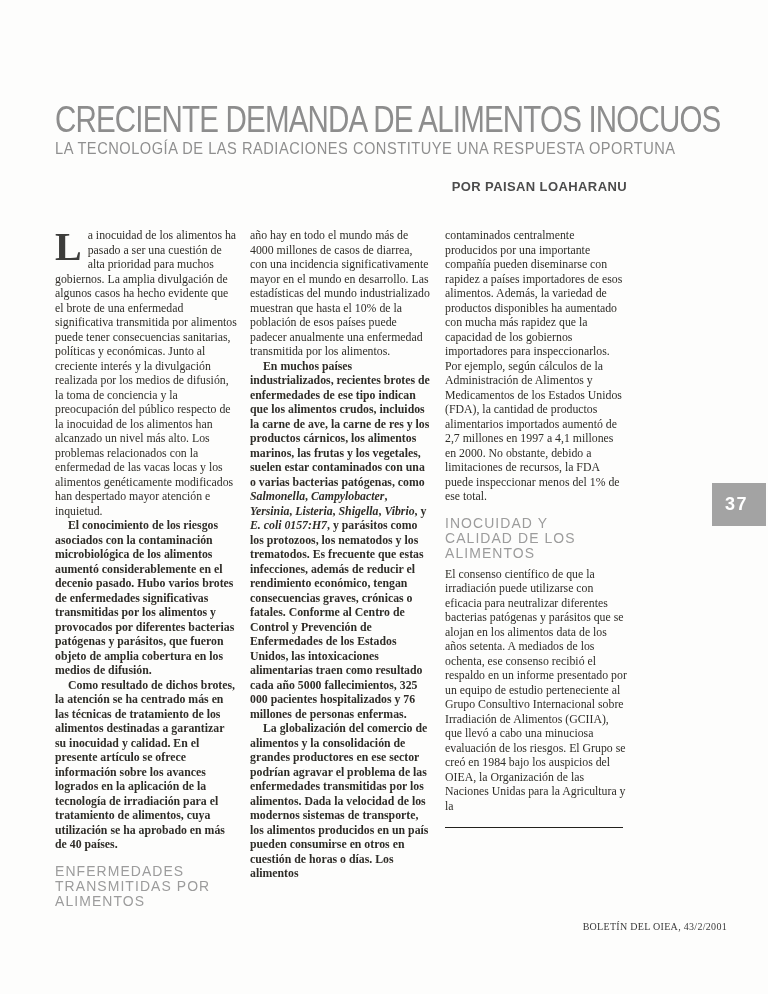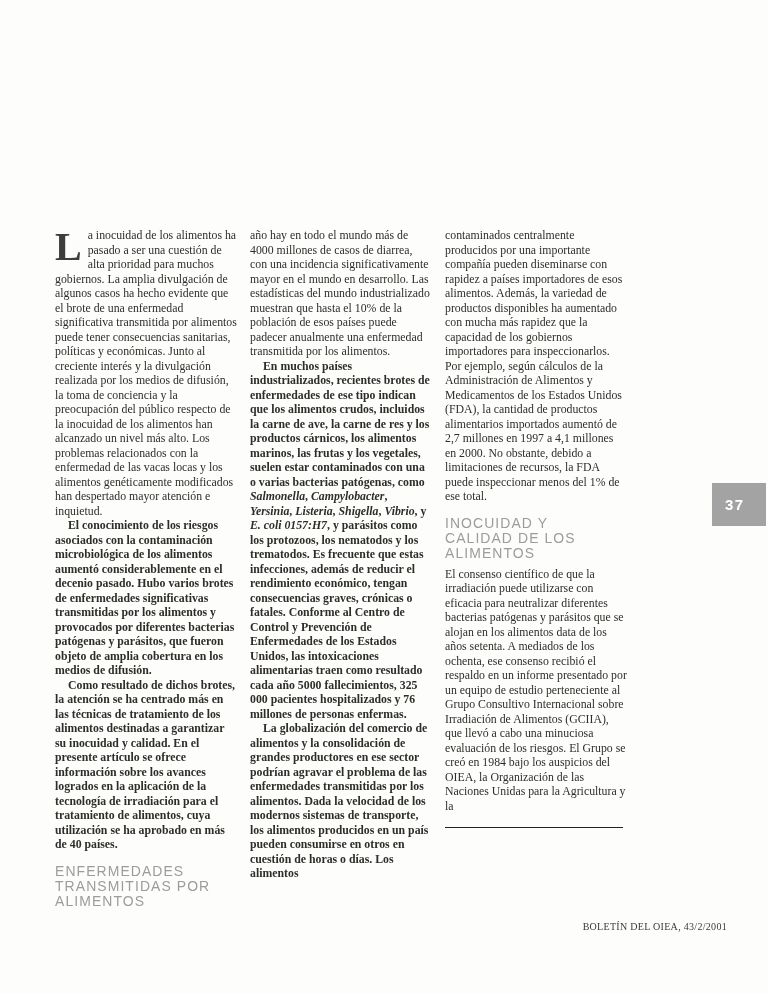--- a/index.html
+++ b/index.html
@@ -57,35 +57,40 @@
   .footnote-rule{
     border:none;border-top:1.3px solid #23211d;
     width:178px;margin:14px 0 7px 0;height:0;
   }
   .note{font-style:italic;line-height:15.4px;}
   
   .page-badge{
     position:absolute;top:483px;right:2px;width:54px;height:43px;
     background:#a3a3a3;color:#ffffff;
     font-family:"Liberation Sans", sans-serif;
-    font-size:15px;font-weight:700;letter-spacing:1.5px;
+    font-size:18px;font-weight:700;letter-spacing:1.5px;
     display:flex;align-items:center;
     padding-left:13px;box-sizing:border-box;
   }
   .footer-imprint{
     position:absolute;top:921px;right:41px;
     font-family:"Liberation Serif", serif;
     font-size:10px;color:#3a3a3a;letter-spacing:0.3px;
   }
 </style>
 </head>
 <body>
 
 <div class="page">
 
+  <div class="masthead">
+    <div class="title">CRECIENTE DEMANDA DE ALIMENTOS INOCUOS</div>
+    <div class="subtitle">LA TECNOLOGÍA DE LAS RADIACIONES CONSTITUYE UNA RESPUESTA OPORTUNA</div>
+    <div class="byline">POR PAISAN LOAHARANU</div>
+  </div>
 
   <div class="columns">
     <div class="col">
         <p><span class="dropcap">L</span><span>a inocuidad de los alimentos ha pasado a ser una cuestión de alta prioridad para muchos gobiernos.  La amplia divulgación de algunos casos ha hecho evidente que el brote de una enfermedad significativa transmitida por alimentos puede tener consecuencias sanitarias, políticas y económicas.  Junto al creciente interés y la divulgación realizada por los medios de difusión, la toma de conciencia y la preocupación del público respecto de la inocuidad de los alimentos han alcanzado un nivel más alto.  Los problemas relacionados con la enfermedad de las vacas locas y los alimentos genéticamente modificados han despertado mayor atención e inquietud.</span></p>
         <p class="indent"><span>El conocimiento de los riesgos asociados con la contaminación microbiológica de los alimentos aumentó considerablemente en el decenio pasado.  Hubo varios brotes de enfermedades significativas transmitidas por los alimentos y provocados por diferentes bacterias patógenas y parásitos, que fueron objeto de amplia cobertura en los medios de difusión.</span></p>
         <p class="indent"><span>Como resultado de dichos brotes, la atención se ha centrado más en las técnicas de tratamiento de los alimentos destinadas a garantizar su inocuidad y calidad.  En el presente artículo se ofrece información sobre los avances logrados en la aplicación de la tecnología de irradiación para el tratamiento de alimentos, cuya utilización se ha aprobado en más de 40 países.</span></p>
         <div class="sec-heading">ENFERMEDADES
 TRANSMITIDAS POR
 ALIMENTOS</div>
       </div>

